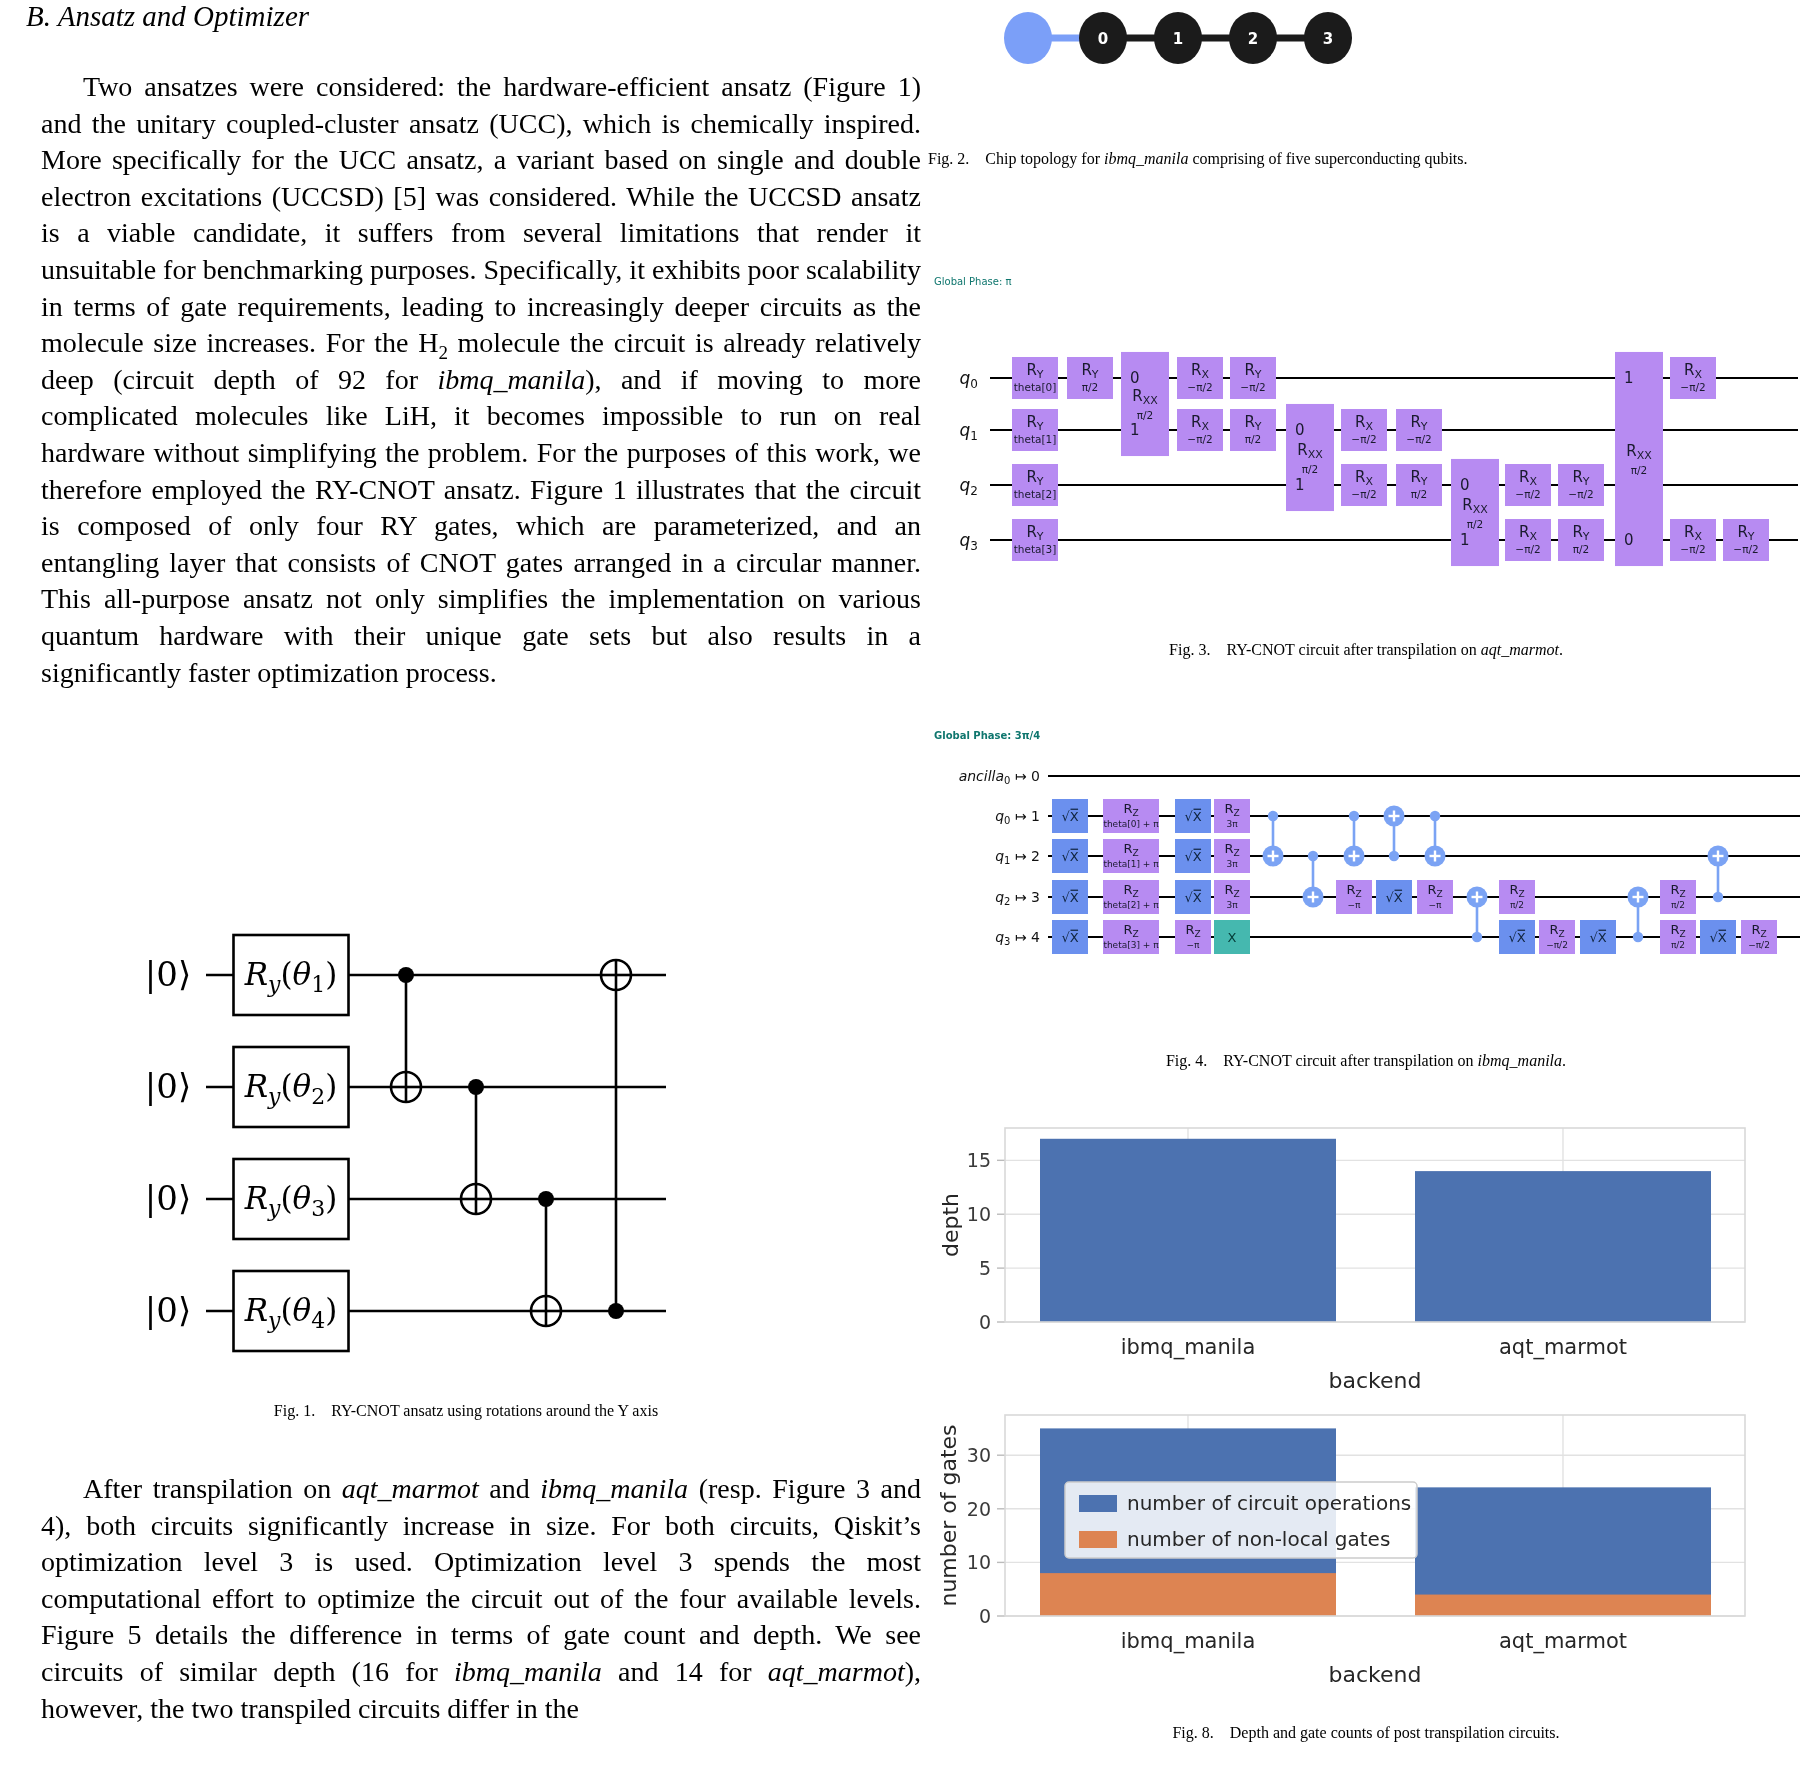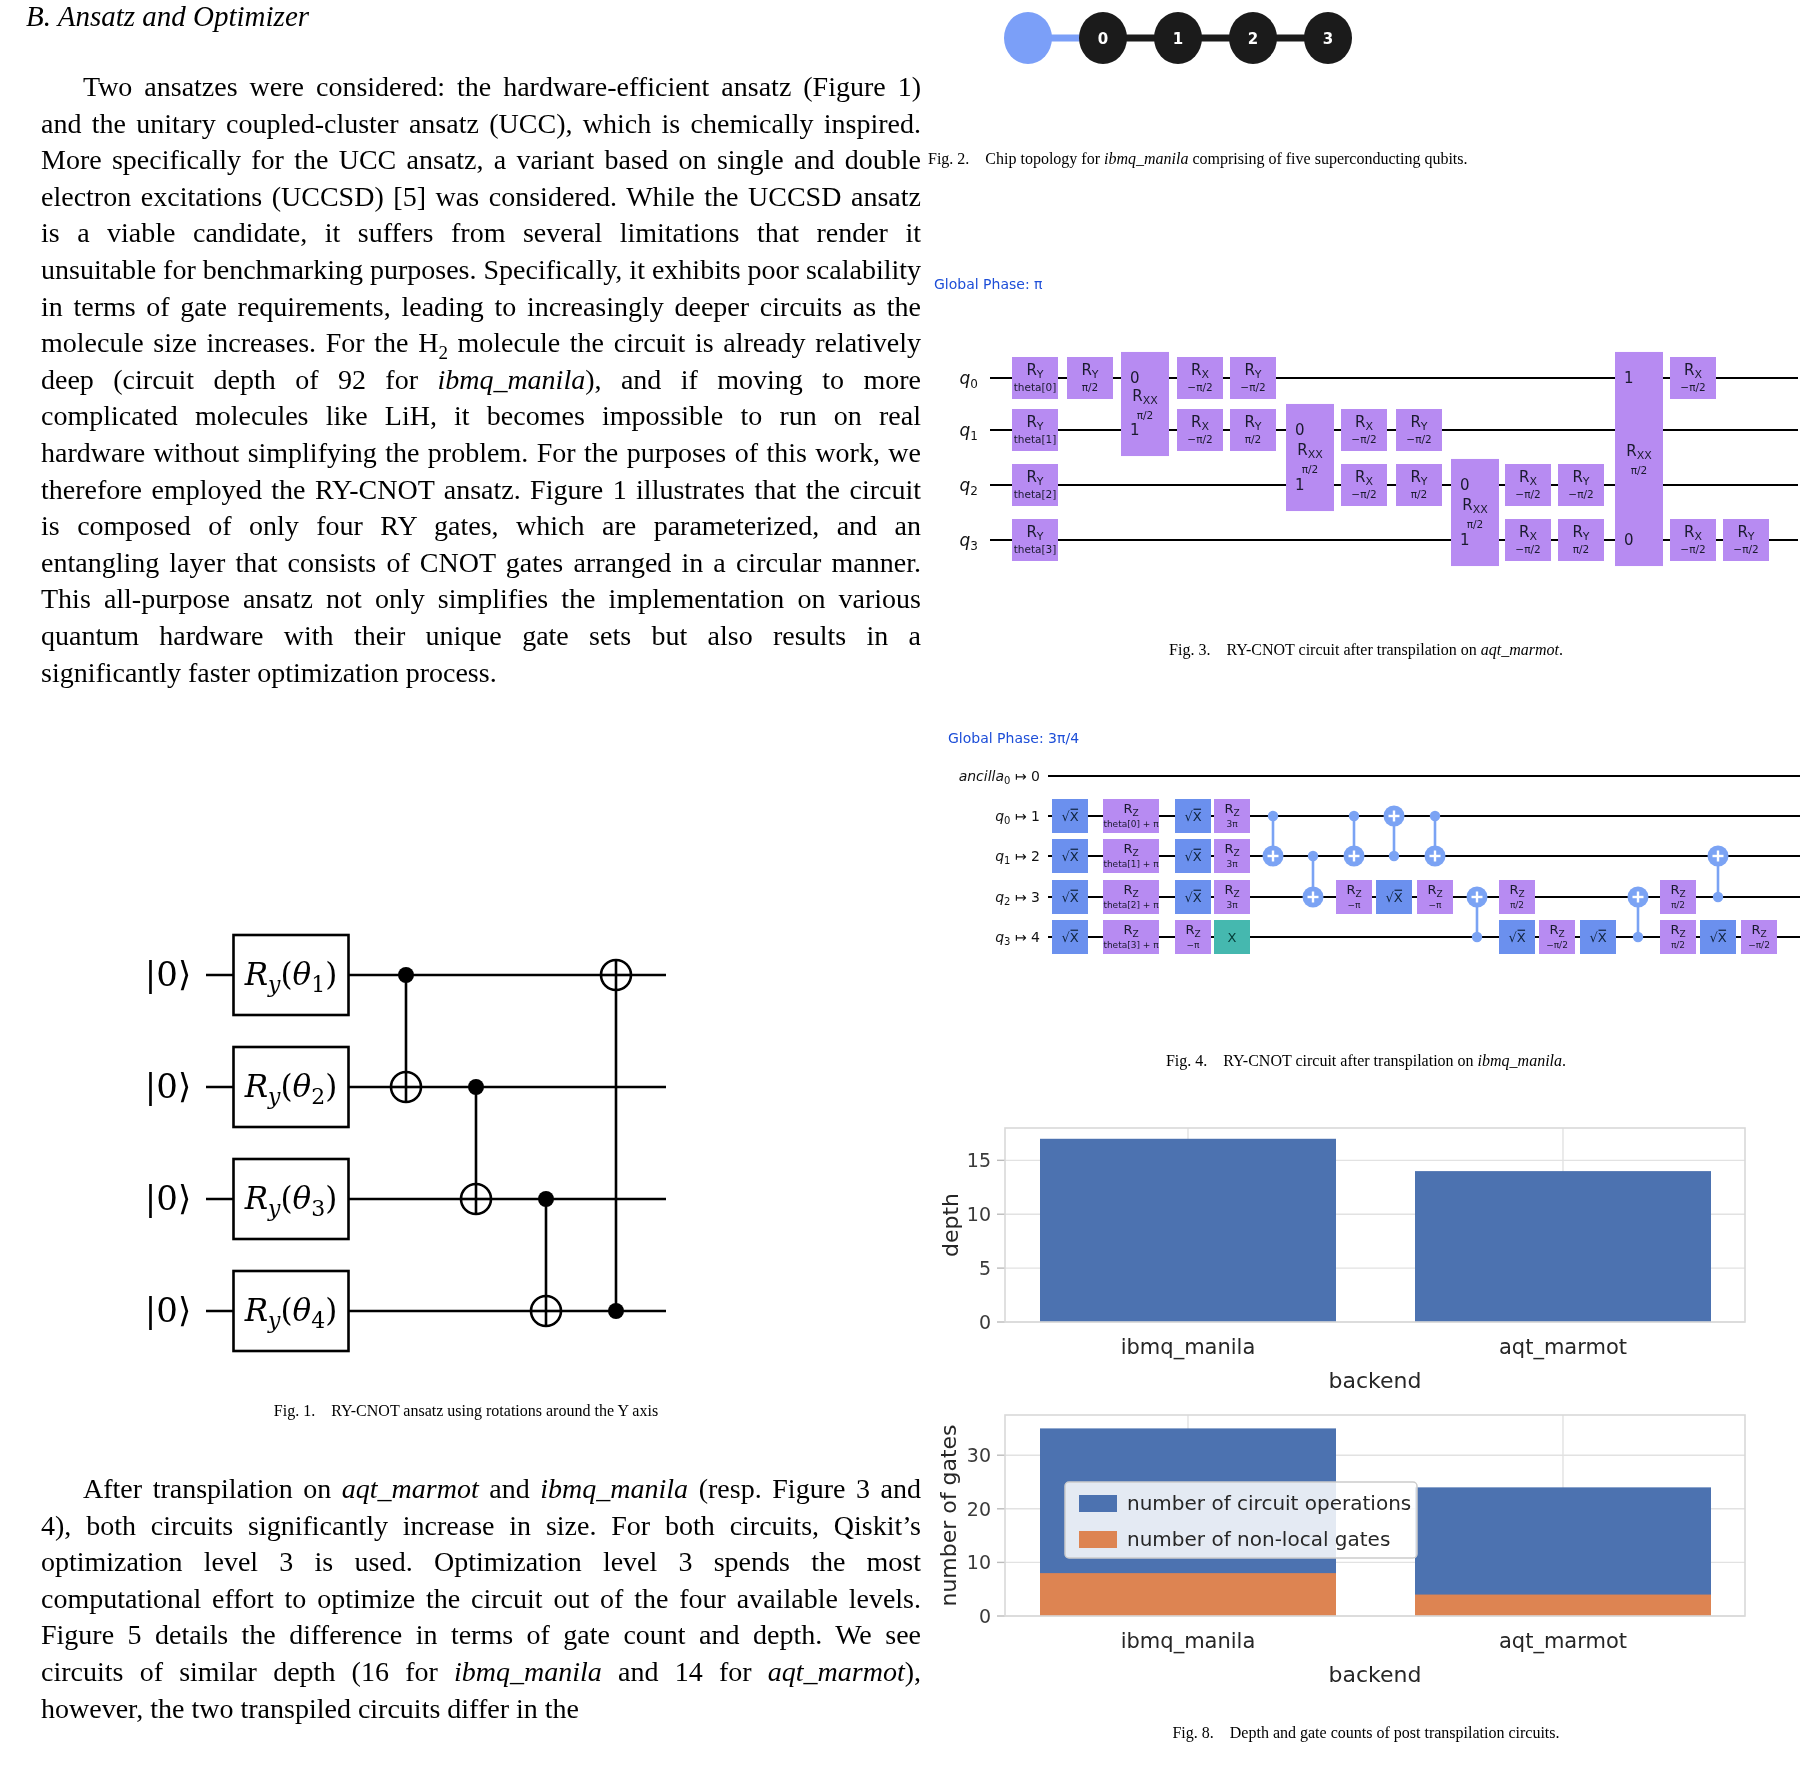--- a/index.html
+++ b/index.html
@@ -8,21 +8,21 @@
   .col{position:absolute;top:0;}
   #col-left{left:26px;width:880px;}
   #col-right{left:928px;width:876px;}
   .abs{position:absolute;}
   h2.sec{font-size:29px;font-style:italic;font-weight:normal;margin:0;}
   p.body{font-size:28px;line-height:36.6px;text-align:justify;margin:15px;text-indent:42px;}
   p.body sub{font-size:19px;}
   .caption{font-size:16px;line-height:30px;margin:0;}
   .cap-center{text-align:center;}
   .cap-just{text-align:justify;}
-  .gphase{font-family:"DejaVu Sans",sans-serif;font-size:14px;color:#1d4ed8;}
+  .gphase{font-family:"DejaVu Sans",sans-serif;font-size:10px;color:#0f766e;}
   svg{display:block;}
   sub{line-height:0;}
 </style>
 </head>
 <body>
 
 <div id="col-left" class="col">
   <h2 class="sec abs" style="top:0;left:0;">B. Ansatz and Optimizer</h2>
 
   <p class="body abs" style="top:54px;left:0;width:880px;"><span>Two ansatzes were considered: the hardware-efficient ansatz (Figure 1) and the unitary coupled-cluster ansatz (UCC), which is chemically inspired. More specifically for the UCC ansatz, a variant based on single and double electron excitations (UCCSD) [5] was considered. While the UCCSD ansatz is a viable candidate, it suffers from several limitations that render it unsuitable for benchmarking purposes. Specifically, it exhibits poor scalability in terms of gate requirements, leading to increasingly deeper circuits as the molecule size increases. For the H</span><sub>2</sub><span> molecule the circuit is already relatively deep (circuit depth of 92 for </span><span style="font-style: italic;">ibmq_manila</span><span>), and if moving to more complicated molecules like LiH, it becomes impossible to run on real hardware without simplifying the problem. For the purposes of this work, we therefore employed the RY-CNOT ansatz. Figure 1 illustrates that the circuit is composed of only four RY gates, which are parameterized, and an entangling layer that consists of CNOT gates arranged in a circular manner. This all-purpose ansatz not only simplifies the implementation on various quantum hardware with their unique gate sets but also results in a significantly faster optimization process.</span></p>
@@ -181,21 +181,21 @@
         <text x="765" y="249.44" font-size="10.5" text-anchor="middle" font-family="&quot;DejaVu Sans&quot;,sans-serif" fill="#1a1a2e" font-weight="normal"><tspan>−π/2</tspan></text>
         <rect x="795" y="215" width="46" height="42" fill="#b78bf2"></rect>
         <text x="818" y="232.64" font-size="15" text-anchor="middle" font-family="&quot;DejaVu Sans&quot;,sans-serif" fill="#1a1a2e" font-weight="normal"><tspan>R</tspan><tspan dy="3.3" font-size="11">Y</tspan></text>
         <text x="818" y="249.44" font-size="10.5" text-anchor="middle" font-family="&quot;DejaVu Sans&quot;,sans-serif" fill="#1a1a2e" font-weight="normal"><tspan>−π/2</tspan></text>
       </svg>
   </div>
 
   <p class="caption cap-center abs" style="top:635px;left:0;width:876px;"><span>Fig. 3.  RY-CNOT circuit after transpilation on </span><span style="font-style: italic;">aqt_marmot</span><span>.</span></p>
 
   <div class="abs" style="top:730px;left:0;width:876px;height:240px;">
-    <div class="gphase abs" style="top:0;left:20px;">Global Phase: 3π/4</div>
+    <div class="gphase abs" style="top:0;left:6px;font-weight:bold;">Global Phase: 3π/4</div>
     <svg id="fig4-svg" class="abs" style="top:30px;left:0;" width="876" height="202" viewBox="0 0 876 202">
         <line x1="120" y1="16" x2="872" y2="16" stroke="#000" stroke-width="1.8"></line>
         <text x="112" y="20.9" font-size="14" text-anchor="end" font-family="&quot;DejaVu Sans&quot;,sans-serif" fill="#111" font-weight="normal"><tspan font-style="italic">ancilla</tspan><tspan dy="3.08" font-size="10">0</tspan><tspan dy="-3.08"> ↦ 0</tspan></text>
         <line x1="120" y1="56" x2="872" y2="56" stroke="#000" stroke-width="1.8"></line>
         <text x="112" y="60.9" font-size="14" text-anchor="end" font-family="&quot;DejaVu Sans&quot;,sans-serif" fill="#111" font-weight="normal"><tspan font-style="italic">q</tspan><tspan dy="3.08" font-size="10">0</tspan><tspan dy="-3.08"> ↦ 1</tspan></text>
         <line x1="120" y1="96" x2="872" y2="96" stroke="#000" stroke-width="1.8"></line>
         <text x="112" y="100.9" font-size="14" text-anchor="end" font-family="&quot;DejaVu Sans&quot;,sans-serif" fill="#111" font-weight="normal"><tspan font-style="italic">q</tspan><tspan dy="3.08" font-size="10">1</tspan><tspan dy="-3.08"> ↦ 2</tspan></text>
         <line x1="120" y1="137" x2="872" y2="137" stroke="#000" stroke-width="1.8"></line>
         <text x="112" y="141.9" font-size="14" text-anchor="end" font-family="&quot;DejaVu Sans&quot;,sans-serif" fill="#111" font-weight="normal"><tspan font-style="italic">q</tspan><tspan dy="3.08" font-size="10">2</tspan><tspan dy="-3.08"> ↦ 3</tspan></text>
         <line x1="120" y1="177" x2="872" y2="177" stroke="#000" stroke-width="1.8"></line>

